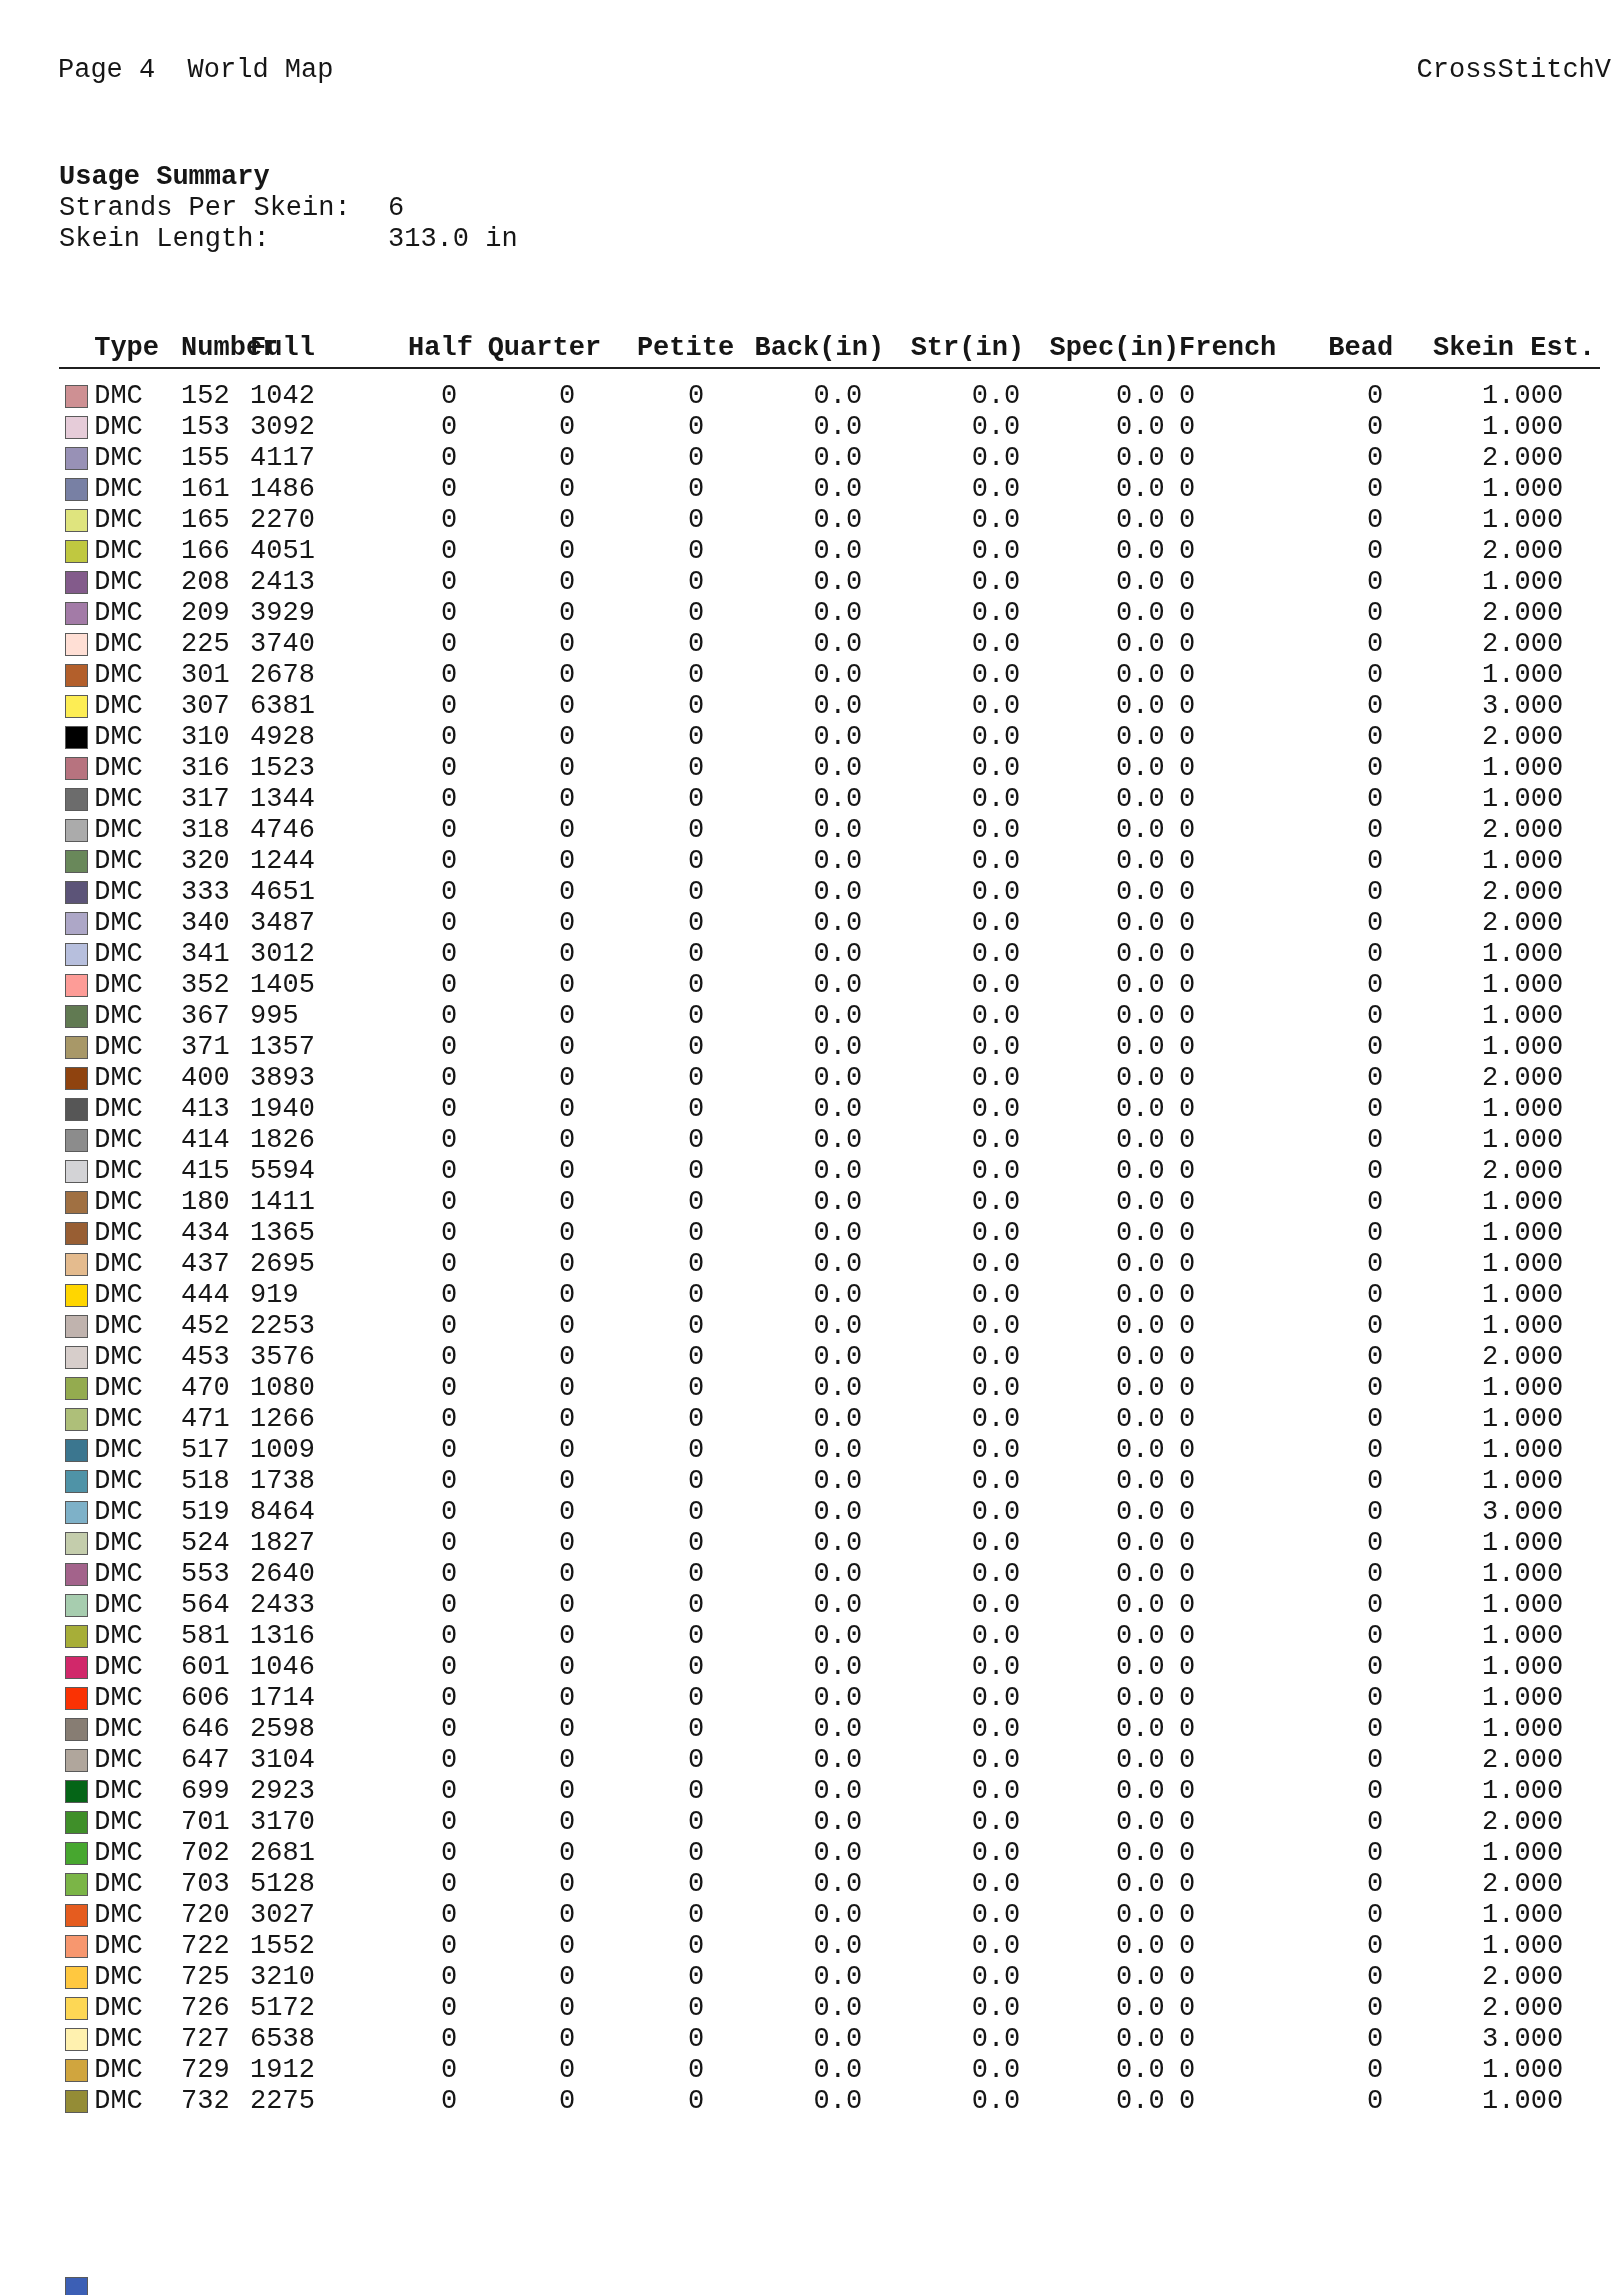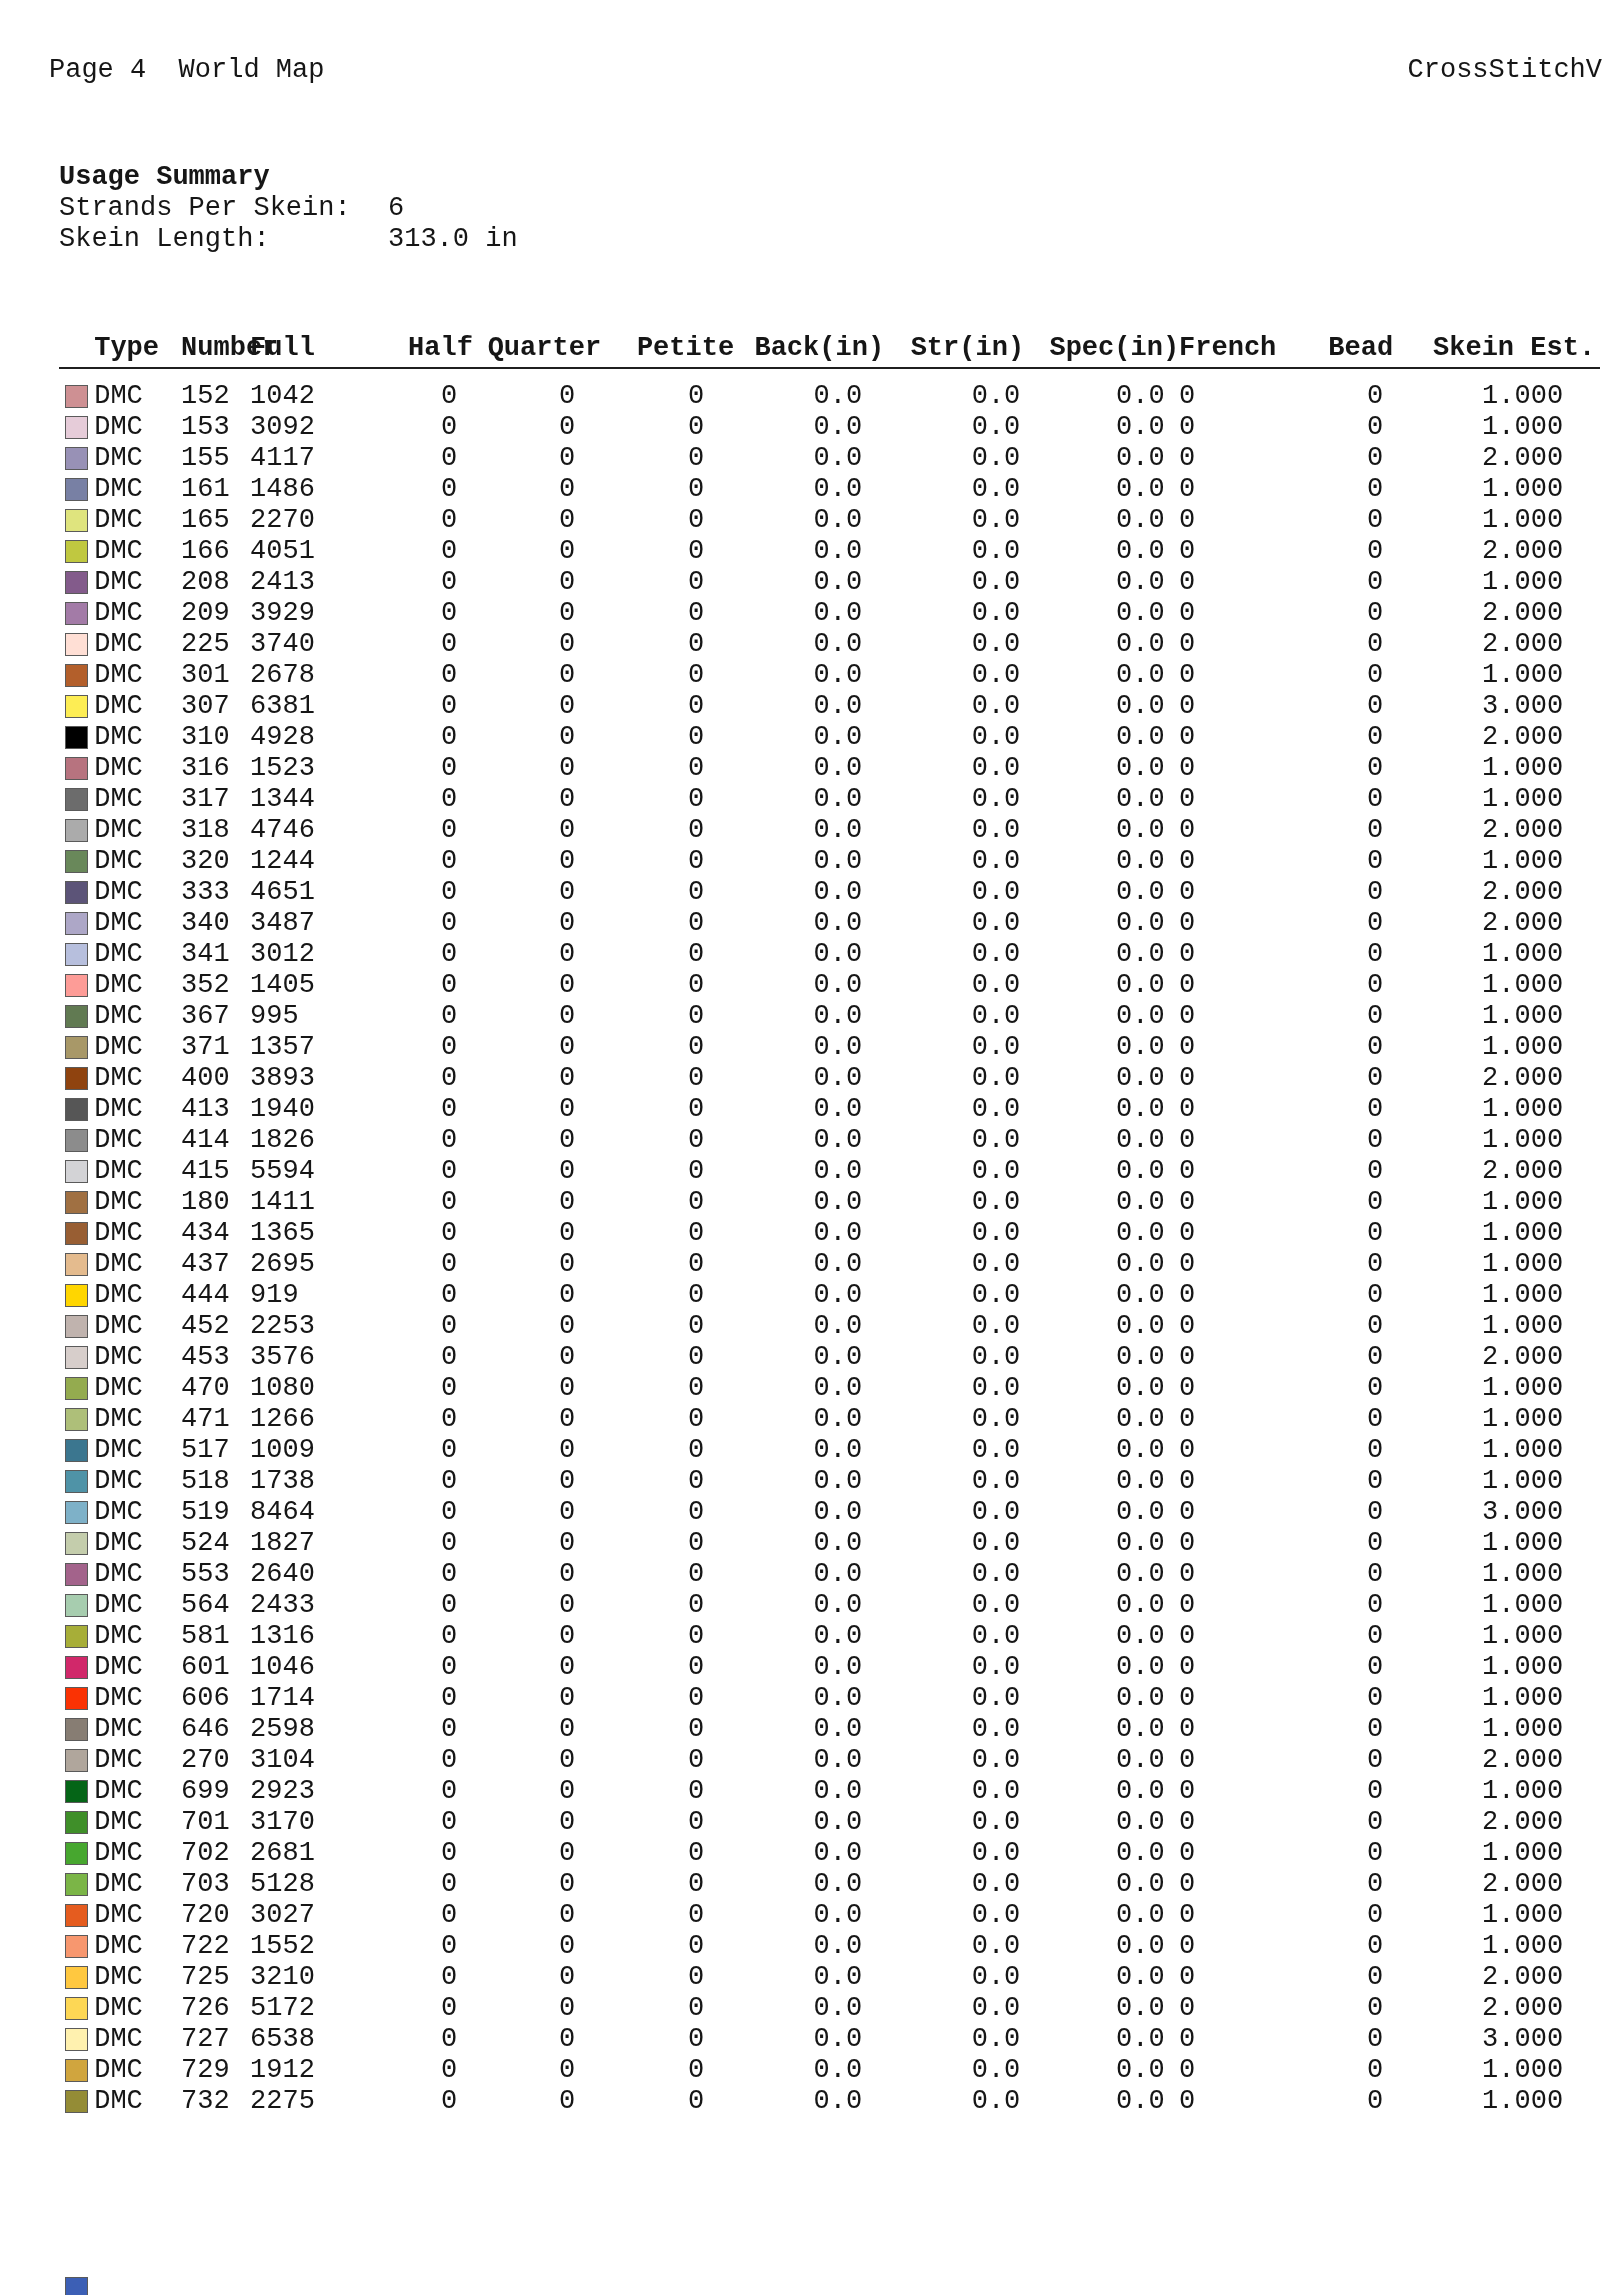--- a/index.html
+++ b/index.html
@@ -6,21 +6,21 @@
   html, body { width:1622px; height:2295px; background:#ffffff; }
   body {
     position:relative;
     overflow:hidden;
     font-family:"Liberation Mono","DejaVu Sans Mono",monospace;
     font-size:27px;
     line-height:1;
     color:#161616;
   }
   .topbar {
-    position:absolute; top:57px; left:49px; width:1553px;
+    position:absolute; top:57px; left:58px; width:1553px;
     display:flex; justify-content:space-between; white-space:pre;
   }
   .summary { position:absolute; top:162px; left:59px; }
   .summary-row { height:31px; display:flex; align-items:center; white-space:pre; }
   .summary-title { font-weight:bold; }
   .s-label { font-weight:normal; flex:0 0 329px; width:329px; }
 
   .table { position:absolute; top:321px; left:59px; width:1541px; }
   .thead {
     display:flex; align-items:flex-end;
@@ -756,21 +756,21 @@
           <span class="cell c-back">0.0</span>
           <span class="cell c-str">0.0</span>
           <span class="cell c-spec">0.0</span>
           <span class="cell c-french">0</span>
           <span class="cell c-bead">0</span>
           <span class="cell c-skein">1.000</span>
         </div>
         <div class="trow">
           <span class="cell c-swatch"><span class="swatch" style="background: rgb(176, 166, 156);"></span></span>
           <span class="cell c-type">DMC</span>
-          <span class="cell c-number">270</span>
+          <span class="cell c-number">647</span>
           <span class="cell c-full">3104</span>
           <span class="cell c-half">0</span>
           <span class="cell c-quarter">0</span>
           <span class="cell c-petite">0</span>
           <span class="cell c-back">0.0</span>
           <span class="cell c-str">0.0</span>
           <span class="cell c-spec">0.0</span>
           <span class="cell c-french">0</span>
           <span class="cell c-bead">0</span>
           <span class="cell c-skein">2.000</span>

